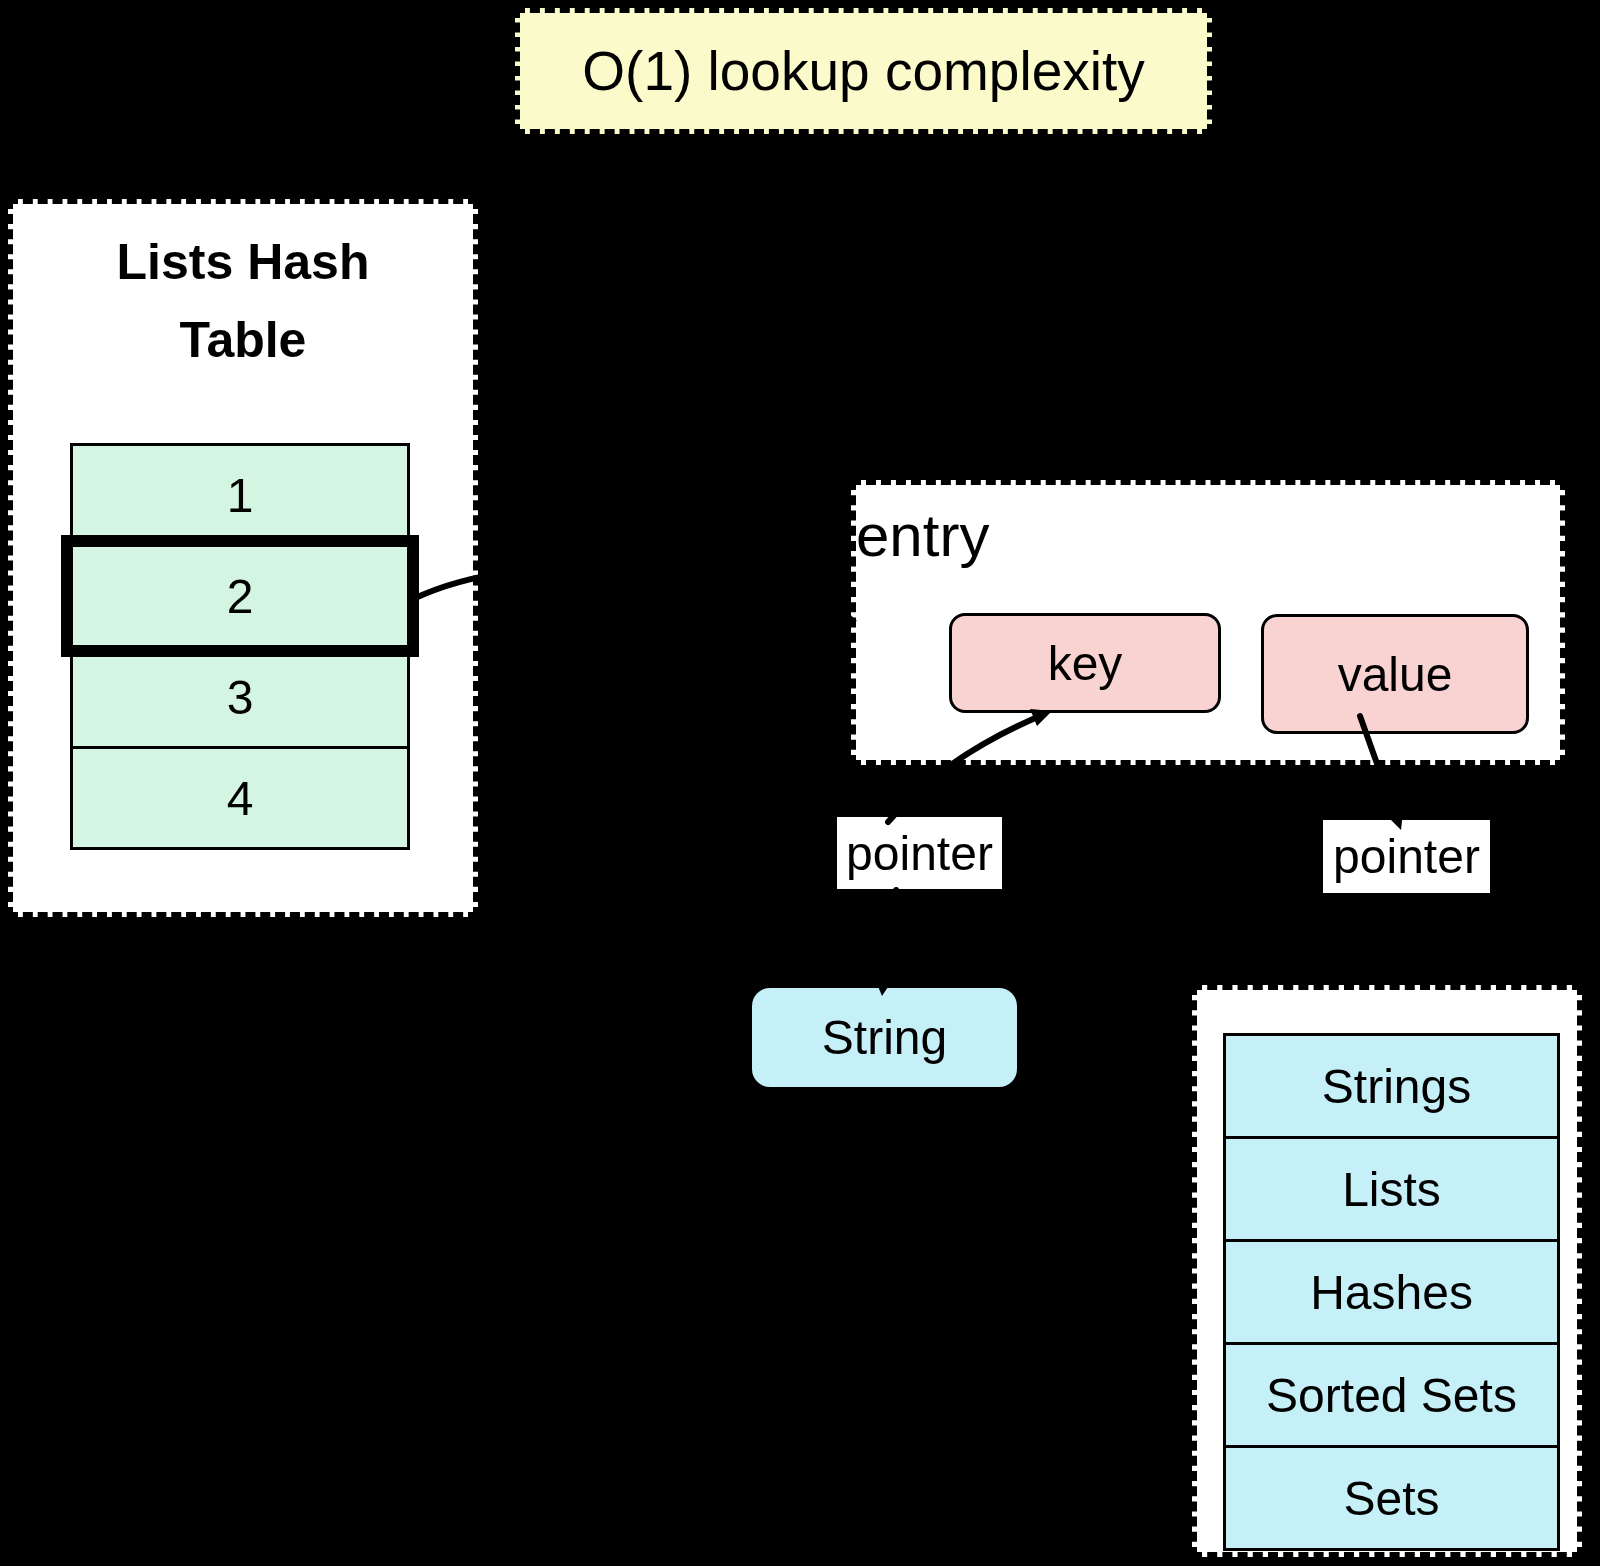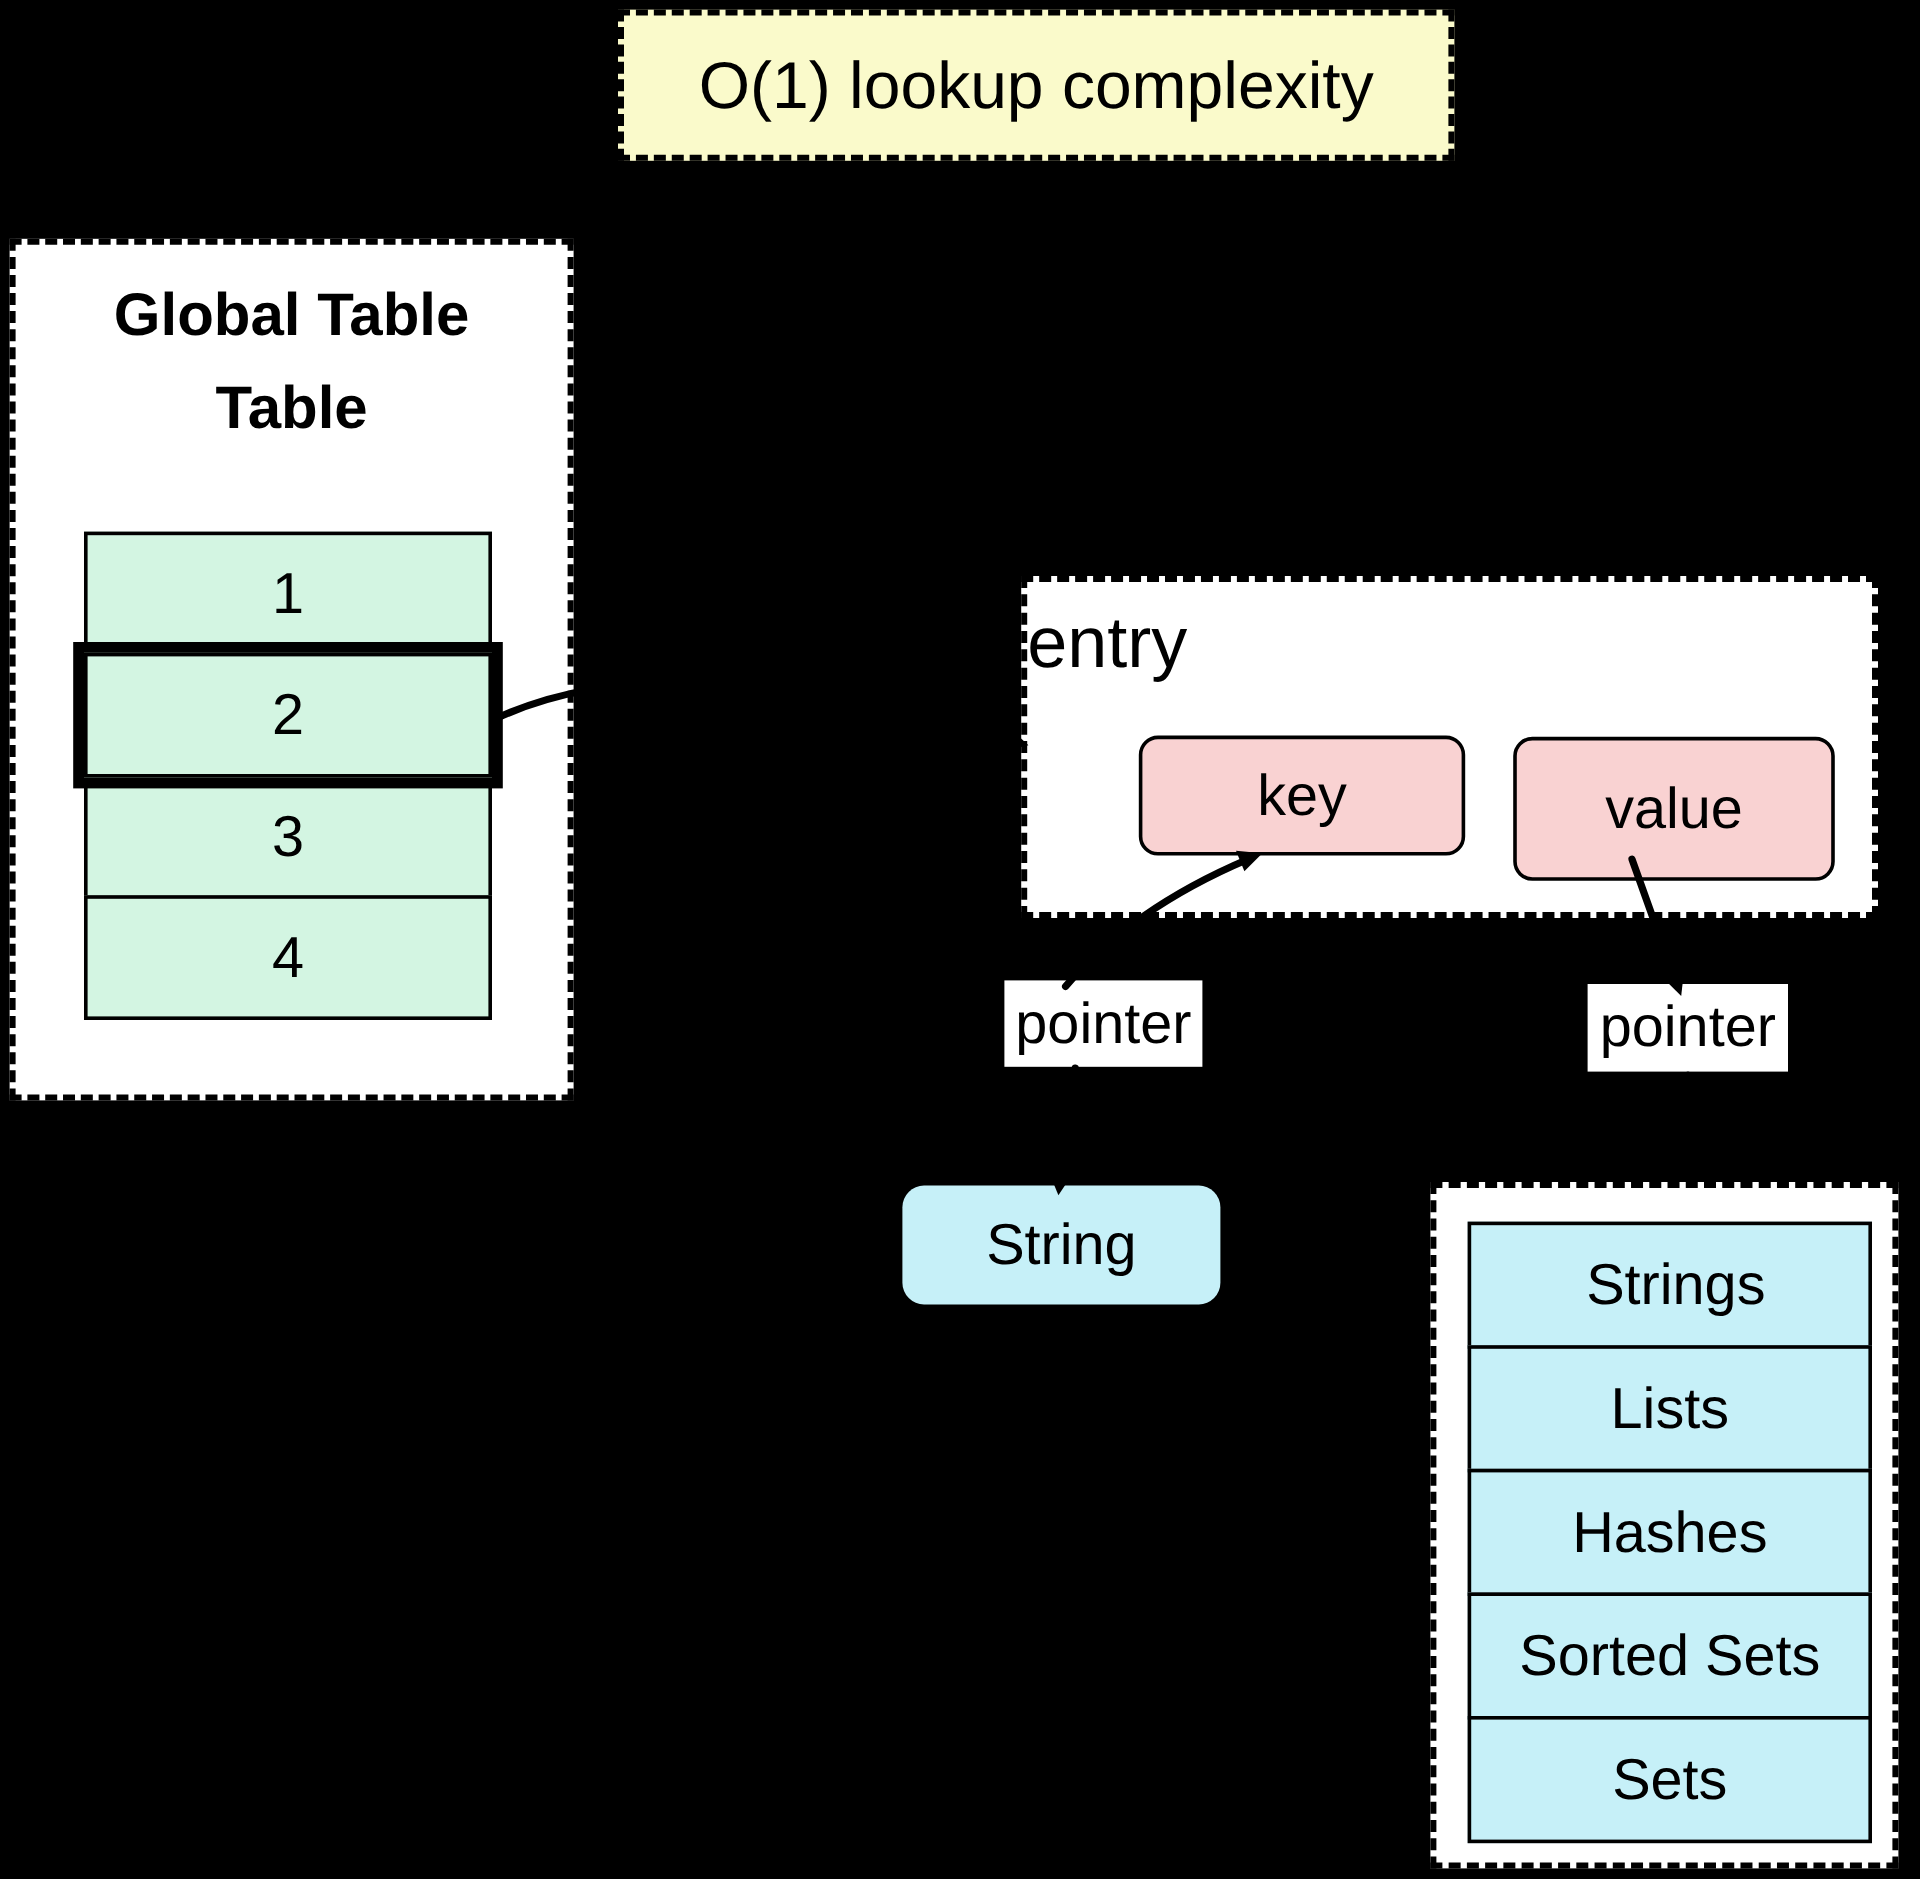--- a/index.html
+++ b/index.html
@@ -89,41 +89,41 @@
     border:5px dashed #000;
   }
   .types-table{position:absolute;left:26px;top:28px;width:337px;}
   .trow{
     height:106px;margin-top:-3px;
     background:var(--cyan,#c6f0f8);
     border:3px solid #000;
     display:flex;align-items:center;justify-content:center;
     font-size:48px;
   }
-  .trow:first-child{margin-top:0;padding-left:10px;}
+  .trow:first-child{margin-top:15px;padding-left:10px;}
 
   
   svg.connectors{
     position:absolute;left:0;top:0;width:1600px;height:1566px;
     z-index:10;pointer-events:none;
   }
   svg.connectors path{stroke:var(--black,#000);stroke-width:6;fill:none;stroke-linecap:round;}
   svg.connectors polygon{fill:var(--black,#000);stroke:none;}
 </style>
 </head>
 <body>
 
 <div id="canvas">
 
   <div class="abs flexc note">
     <span>O(1) lookup complexity</span>
   </div>
 
   <div class="abs ght">
-    <div class="ght-title">Global Table Table</div>
+    <div class="ght-title">Lists Hash Table</div>
     <div class="slots">
       <div class="slot">1</div>
       <div class="slot hl">2</div>
       <div class="slot">3</div>
       <div class="slot">4</div>
     </div>
   </div>
 
   <div class="abs entry">
     <div class="entry-title">entry</div>

